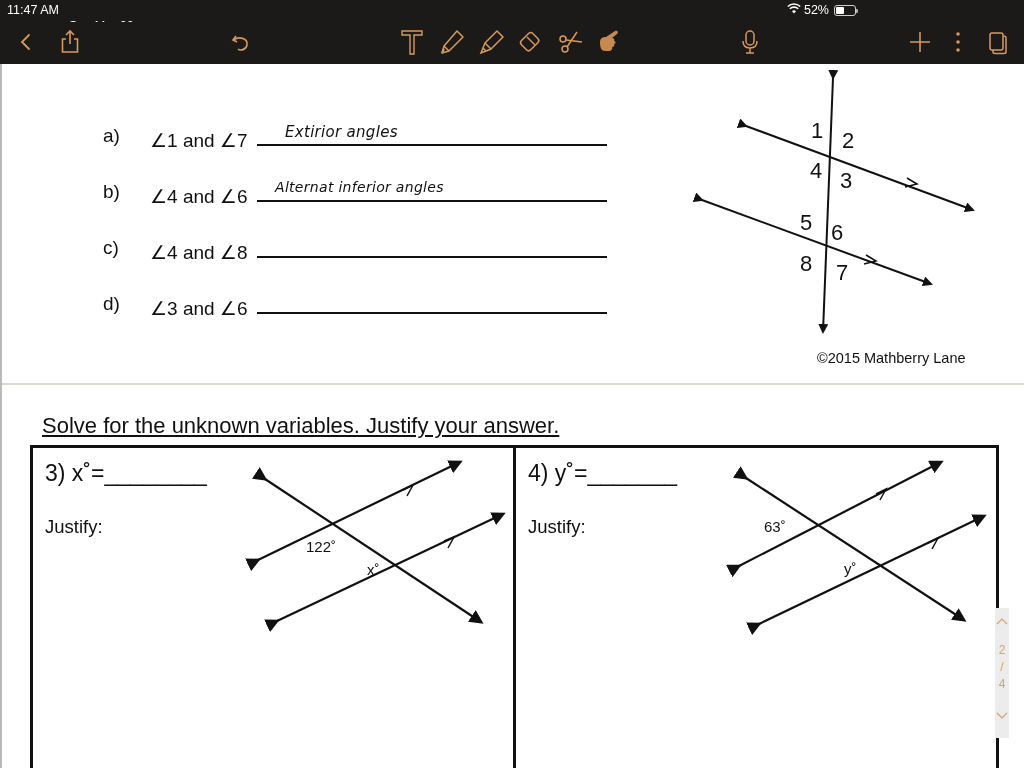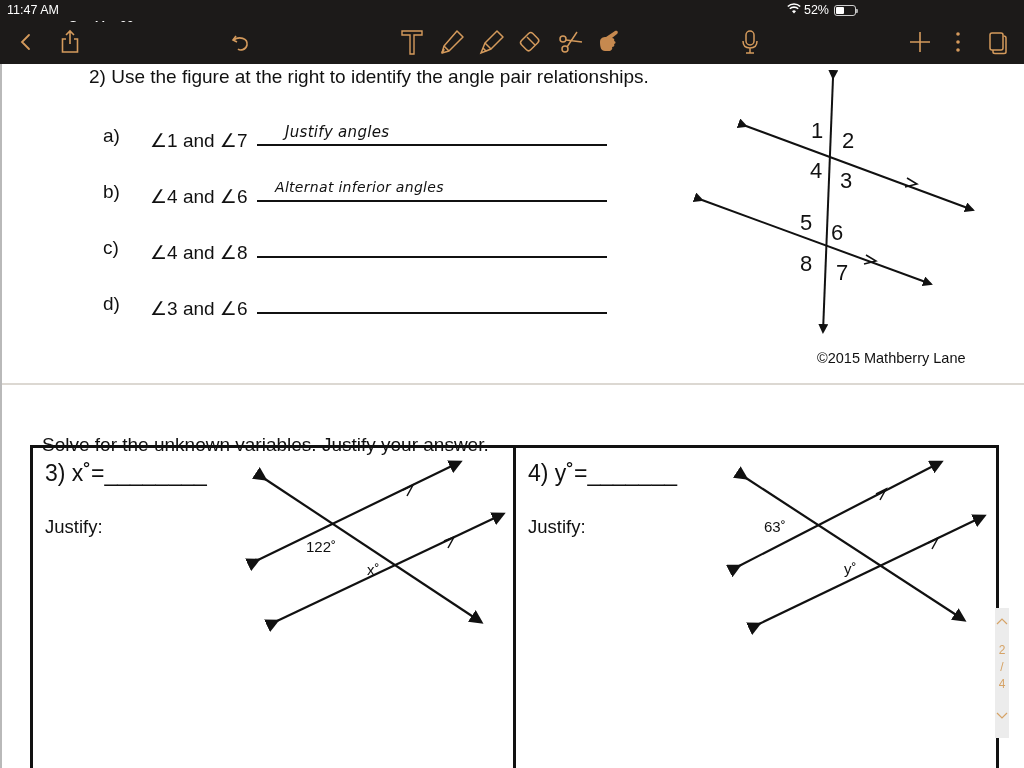--- a/index.html
+++ b/index.html
@@ -23,21 +23,21 @@
 
     .q2-title { position: absolute; left: 87px; top: 2px; font-family: "Liberation Sans", sans-serif; font-size: 19px; color: #111; white-space: nowrap; }
     .q-row { position: absolute; left: 101px; font-size: 19px; color: #111; white-space: nowrap; }
     .q-row .letter { position: absolute; left: 0; top: 0; }
     .q-row .pair { position: absolute; left: 47px; top: 4px; }
     .q-row .blank { position: absolute; left: 154px; top: 19px; width: 350px; height: 1.5px; background: #111; }
     .q-row .answer { position: absolute; left: 180px; top: -2px; font-family: "DejaVu Sans", sans-serif; font-size: 15px; font-style: italic; color: #111; letter-spacing: 0.3px; }
 
     .copyright { position: absolute; left: 815px; top: 286px; font-size: 14.5px; color: #111; white-space: nowrap; }
 
-    .solve-title { position: absolute; left: 40px; top: 370px; font-size: 19px; color: #111; white-space: nowrap; }
+    .solve-title { position: absolute; left: 40px; top: 349px; font-size: 22px; color: #111; white-space: nowrap; text-decoration: underline; }
 
     .box { position: absolute; top: 381px; height: 330px; border: 3px solid #111; border-bottom: none; }
     .box-3 { left: 28px; width: 486px; }
     .box-4 { left: 511px; width: 486px; }
     .box .prompt { position: absolute; left: 12px; top: 12px; font-size: 23px; color: #111; white-space: nowrap; }
     .box .justify { position: absolute; left: 12px; top: 68px; font-size: 18.5px; color: #111; text-align: center; }
 
     .diagram { position: absolute; }
     .diagram text { font-family: "Liberation Sans", sans-serif; fill: #111; }
 
@@ -143,27 +143,26 @@
   <div class="tb-icon" style="left:981px">
     <svg viewBox="0 0 28 28">
         <rect x="7" y="5" width="13" height="17" rx="2" stroke="#d49a5c" stroke-width="1.5" fill="none"></rect>
         <path d="M10 22 V24 C10 25, 11 25.5, 12 25.5 H21 C22 25.5, 23 25, 23 24 V10 C23 9, 22 8, 20.5 8" stroke="#d49a5c" stroke-width="1.5" fill="none"></path>
       </svg>
   </div>
 </div>
 
 <div class="page">
 
-  <div class="q2-title">2) Use the figure at the right to identify the angle pair relationships.</div>
 
   <div class="q-row" style="top:61px">
     <span class="letter">a)</span>
     <span class="pair">∠1 and ∠7</span>
     <span class="blank"></span>
-    <span class="answer" style="left:182px">Justify angles</span>
+    <span class="answer" style="left:182px">Extirior angles</span>
   </div>
   <div class="q-row" style="top:117px">
     <span class="letter">b)</span>
     <span class="pair">∠4 and ∠6</span>
     <span class="blank"></span>
     <span class="answer" style="left:172px; font-size:14px;">Alternat inferior angles</span>
   </div>
   <div class="q-row" style="top:173px">
     <span class="letter">c)</span>
     <span class="pair">∠4 and ∠8</span>

